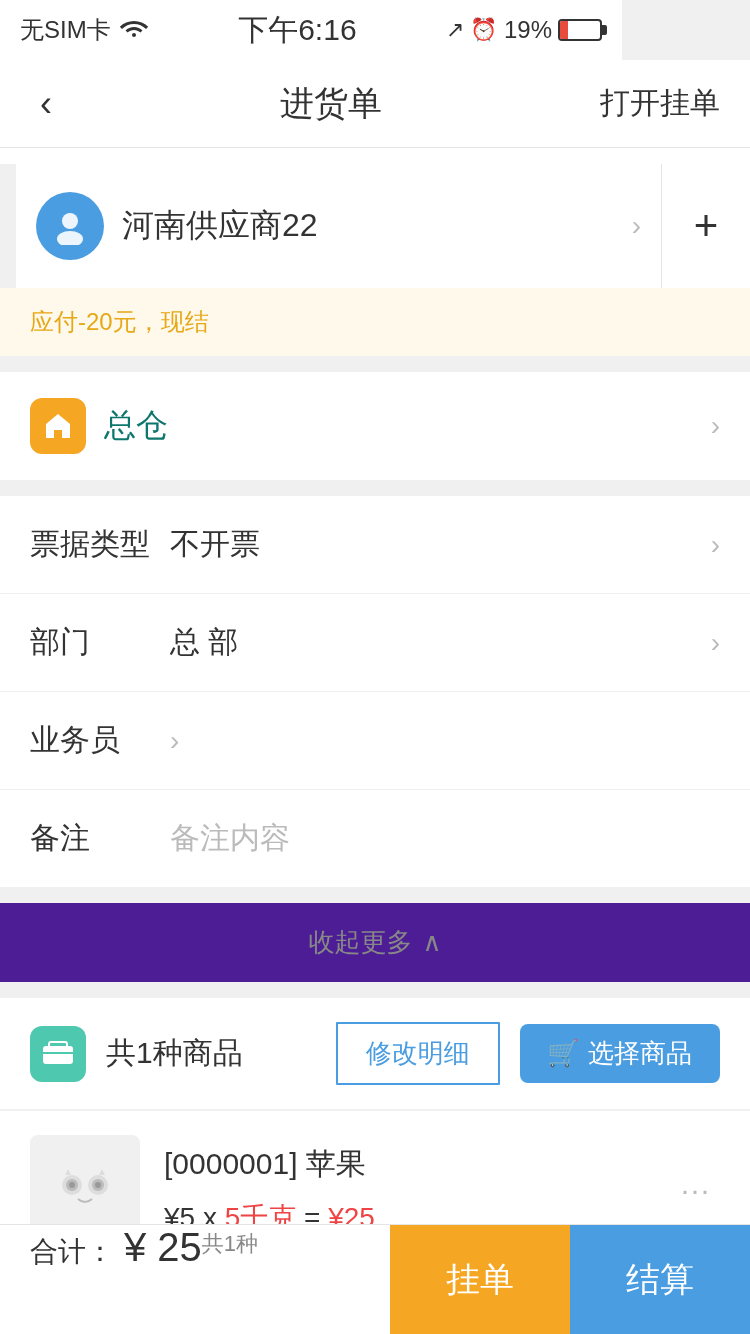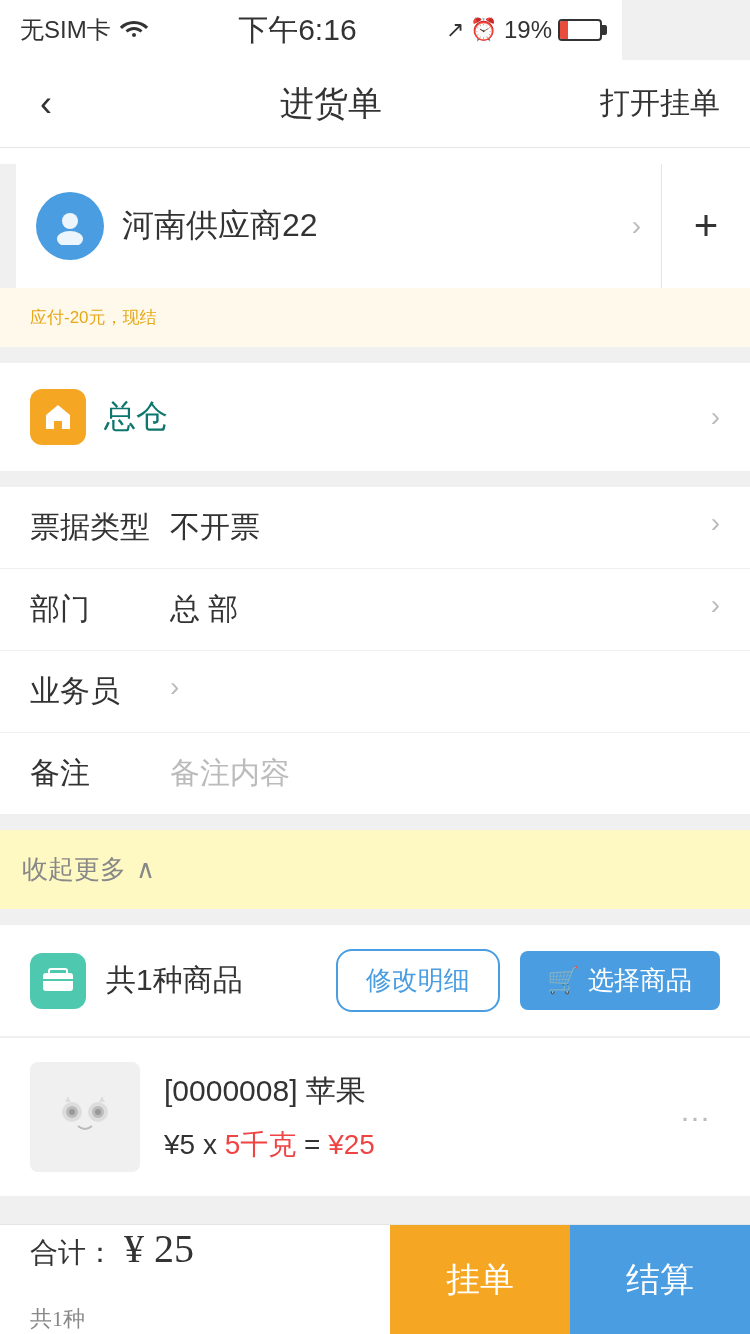--- a/index.html
+++ b/index.html
@@ -140,21 +140,21 @@
       font-size: 42px;
       color: #333;
       cursor: pointer;
     }
 
     
     .alert-banner {
       background: #fff9ec;
       padding: 18px 30px;
       color: #e6a817;
-      font-size: 17px;
+      font-size: 24px;
       margin-bottom: 16px;
     }
 
     
     .warehouse-row {
       background: #fff;
       display: flex;
       align-items: center;
       padding: 26px 30px;
       gap: 18px;
@@ -178,21 +178,22 @@
       color: #0f766e;
     }
 
     
     .form-card {
       background: #fff;
       margin-bottom: 16px;
     }
     .form-row {
       display: flex;
-      padding: 20px 30px;
+      align-items: center;
+      padding: 28px 30px;
       border-bottom: 1px solid #f0f0f0;
       cursor: pointer;
     }
     .form-row:last-child {
       border-bottom: none;
     }
     .form-label {
       width: 140px;
       font-size: 30px;
       color: #333;
@@ -204,24 +205,24 @@
       color: #333;
     }
     .form-placeholder {
       flex: 1;
       font-size: 30px;
       color: #bbb;
     }
 
     
     .collapse-toggle {
-      background: #fef9c3;
-      display: flex;
-      align-items: center;
-      justify-content: flex-start;
+      background: #4c1d95;
+      display: flex;
+      align-items: center;
+      justify-content: center;
       padding: 22px;
       gap: 10px;
       color: #888;
       font-size: 26px;
       cursor: pointer;
       margin-bottom: 16px;
     }
 
     
     .product-header {
@@ -246,21 +247,21 @@
     }
     .product-count {
       flex: 1;
       font-size: 30px;
       color: #333;
     }
     .btn-outline {
       border: 2px solid #4a9de0;
       color: #4a9de0;
       background: #fff;
-      border-radius: 16px;
+      border-radius: 1px;
       padding: 12px 28px;
       font-size: 26px;
       cursor: pointer;
     }
     .btn-primary {
       background: #4a9de0;
       color: #fff;
       border: none;
       border-radius: 8px;
       padding: 12px 28px;
@@ -321,24 +322,23 @@
       width: 750px;
       height: 110px;
       display: flex;
       align-items: stretch;
       background: #fff;
       border-top: 1px solid #e5e5e5;
     }
     .bottom-total {
       flex: 1;
       display: flex;
-      flex-direction: column;
-      justify-content: space-between;
+      flex-direction: row;
+      justify-content: flex-start;
       padding: 0 30px;
-      font-family: Liberation Serif, serif;
     }
     .total-row {
       display: flex;
       align-items: baseline;
       gap: 10px;
     }
     .total-label {
       font-size: 28px;
       color: #333;
     }
@@ -490,21 +490,21 @@
           <circle cx="48" cy="30" r="6" fill="#bbb"></circle>
           <circle cx="22" cy="30" r="3" fill="#999"></circle>
           <circle cx="48" cy="30" r="3" fill="#999"></circle>
           <path d="M28 44 Q35 50 42 44" stroke="#bbb" stroke-width="2" fill="none"></path>
           <path d="M15 20 L18 14 L21 20" fill="#ddd"></path>
           <path d="M49 20 L52 14 L55 20" fill="#ddd"></path>
         </svg>
       </div>
       <div class="product-info">
         <div class="product-name">
-          <span>[0000008] 苹果</span>
+          <span>[0000001] 苹果</span>
         </div>
         <div class="product-price">
           <span>¥5</span>
           <span> x </span>
           <span class="price-blue">5千克</span>
           <span> = </span>
           <span class="price-blue">¥25</span>
         </div>
       </div>
       <span class="product-more">···</span>

